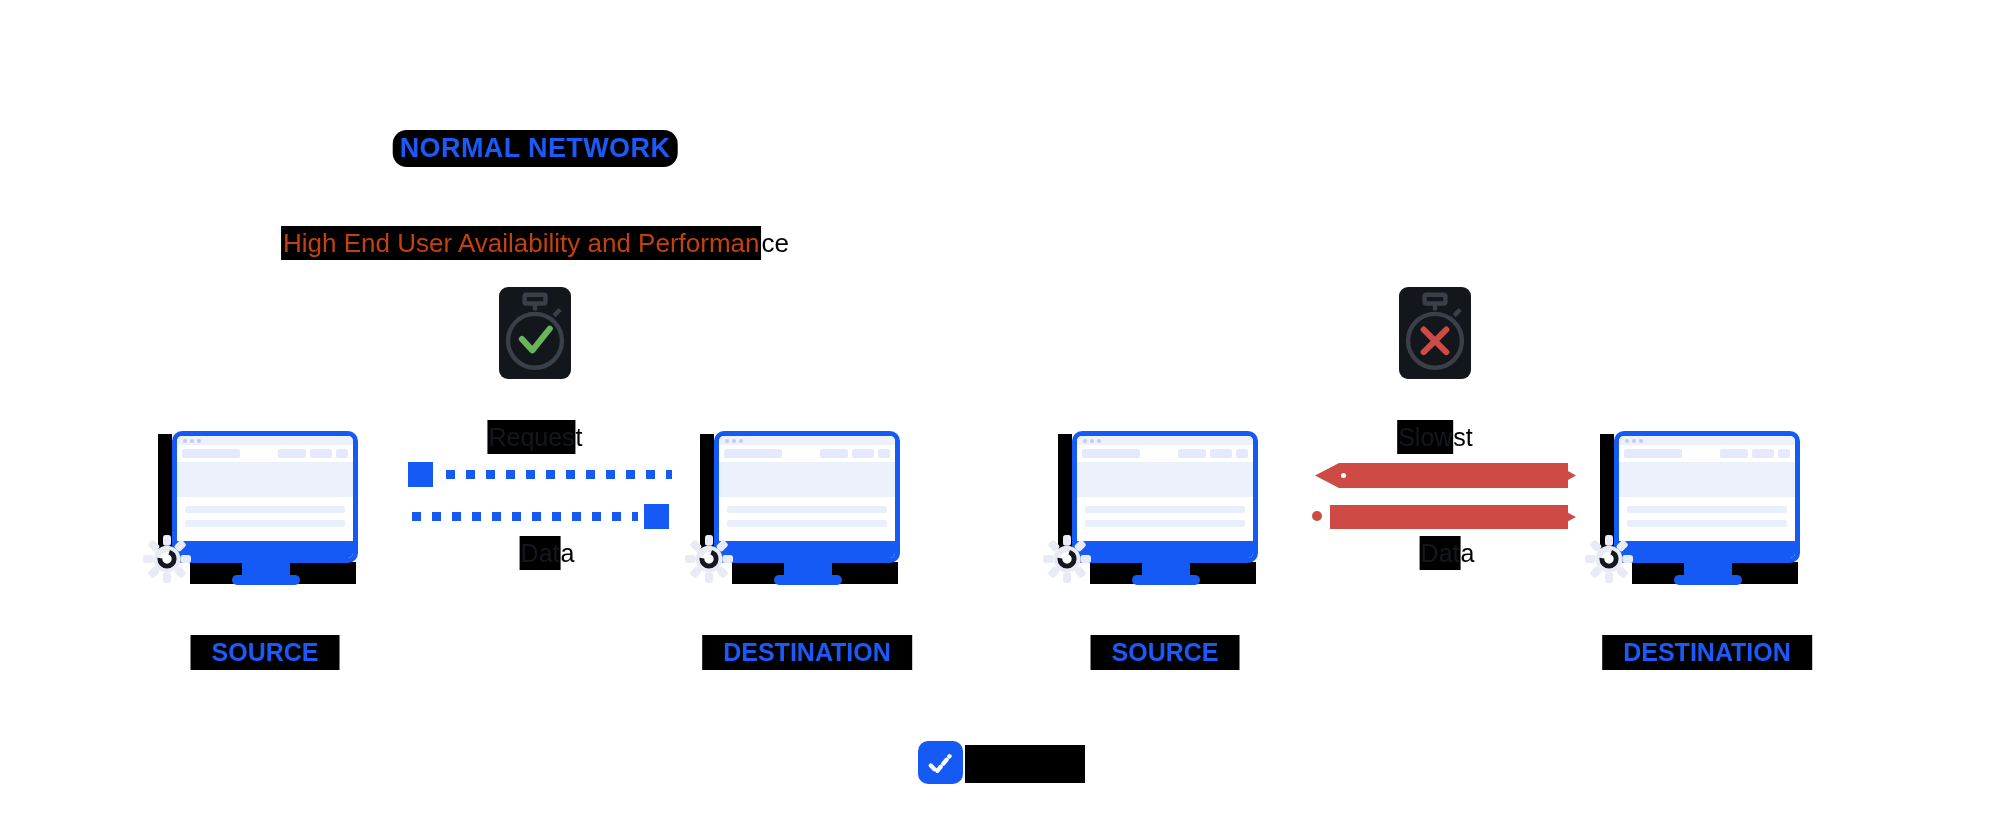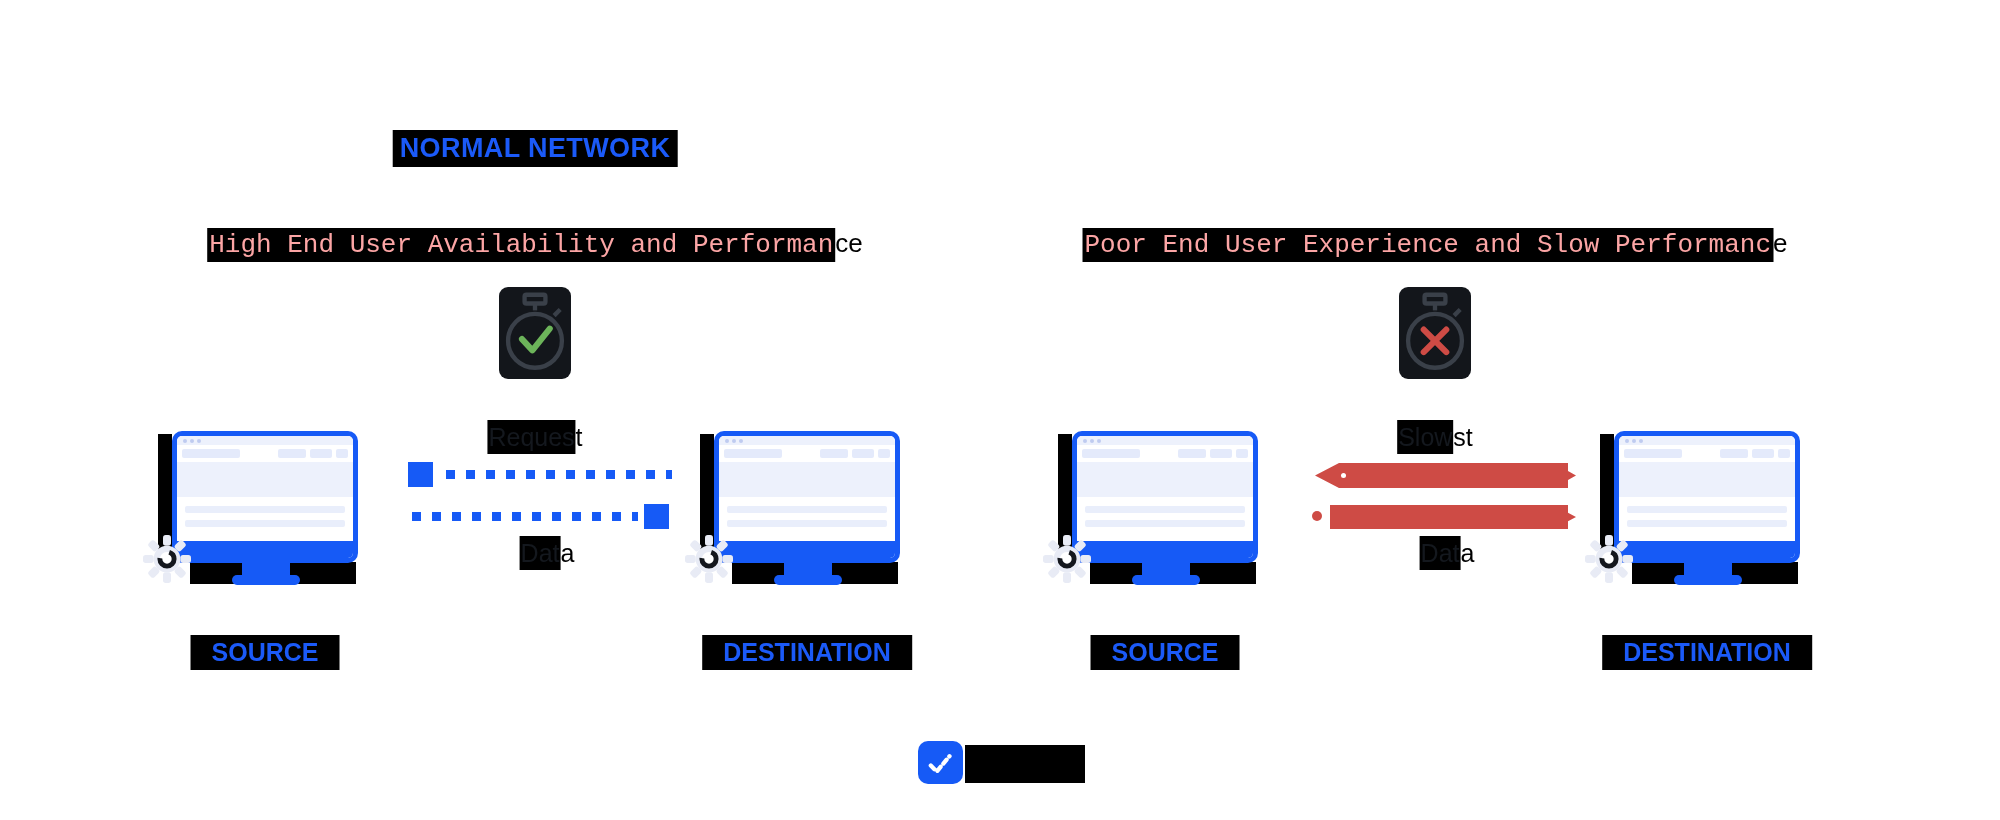--- a/index.html
+++ b/index.html
@@ -4,26 +4,26 @@
 <style>
   html,body{margin:0;padding:0;background:#fff;}
   .canvas{position:relative;width:2000px;height:820px;background:#ffffff;overflow:hidden;
           font-family:"Liberation Sans", sans-serif;}
 
   .panel{position:absolute;top:0;width:760px;height:820px;}
   .panel.p-left{left:150px;}
   .panel.p-right{left:1050px;}
 
   
-  .cc{position:absolute;left:385px;transform:translateX(-50%);white-space:nowrap;}
+  .cc{position:absolute;left:385px;transform:translateX(-50%);white-space:nowrap;border-radius:14px;}
 
   .title{top:130px;margin:0;font-size:27px;font-weight:bold;letter-spacing:.4px;
          color:#1B5AF8;background:#000;padding:3px 7px;}
   .subtitle{top:228px;margin:0;font-size:26px;color:#000;}
-  .subtitle .hl{background:#000;color:#fca5a5;padding:2px 2px;font-family:Liberation Mono, monospace;}
+  .subtitle .hl{background:#000;color:#c2410c;padding:2px 2px;}
   .flow-label{top:423px;margin:0;font-size:25px;color:#000;}
   .flow-label .hl{background:#000;color:#14181E;padding:3px 1px;}
   .flow-label.data-label{top:539px;margin-left:12px;}
 
   
   .timer-badge{position:absolute;top:287px;left:385px;transform:translateX(-50%);
                width:72px;height:92px;background:#13161B;border-radius:9px;
                display:flex;align-items:center;justify-content:center;}
 
   
@@ -181,21 +181,20 @@
     <div class="dotline data"></div>
     <div class="sq data-end"></div>
     <p class="cc flow-label data-label"><span class="hl">Dat</span><span>a</span></p>
 
     <div class="ep-label src">SOURCE</div>
     <div class="ep-label dst">DESTINATION</div>
   </section>
 
   <section class="panel p-right">
 
-    <p class="cc subtitle"><span class="hl">Poor End User Experience and Slow Performanc</span><span>e</span></p>
 
     <div class="timer-badge">
       <svg width="66" height="84" viewBox="0 0 76 94">
         <rect x="26" y="3" width="24" height="10" rx="2" fill="none" stroke="#3A4049" stroke-width="5"></rect>
         <line x1="38" y1="13" x2="38" y2="21" stroke="#3A4049" stroke-width="5"></line>
         <line x1="60" y1="27" x2="67" y2="20" stroke="#3A4049" stroke-width="5"></line>
         <circle cx="38" cy="56" r="31" fill="none" stroke="#3A4049" stroke-width="5"></circle>
         <line x1="25" y1="43" x2="51" y2="69" stroke="#CE4B45" stroke-width="7" stroke-linecap="round"></line>
         <line x1="51" y1="43" x2="25" y2="69" stroke="#CE4B45" stroke-width="7" stroke-linecap="round"></line>
       </svg>

